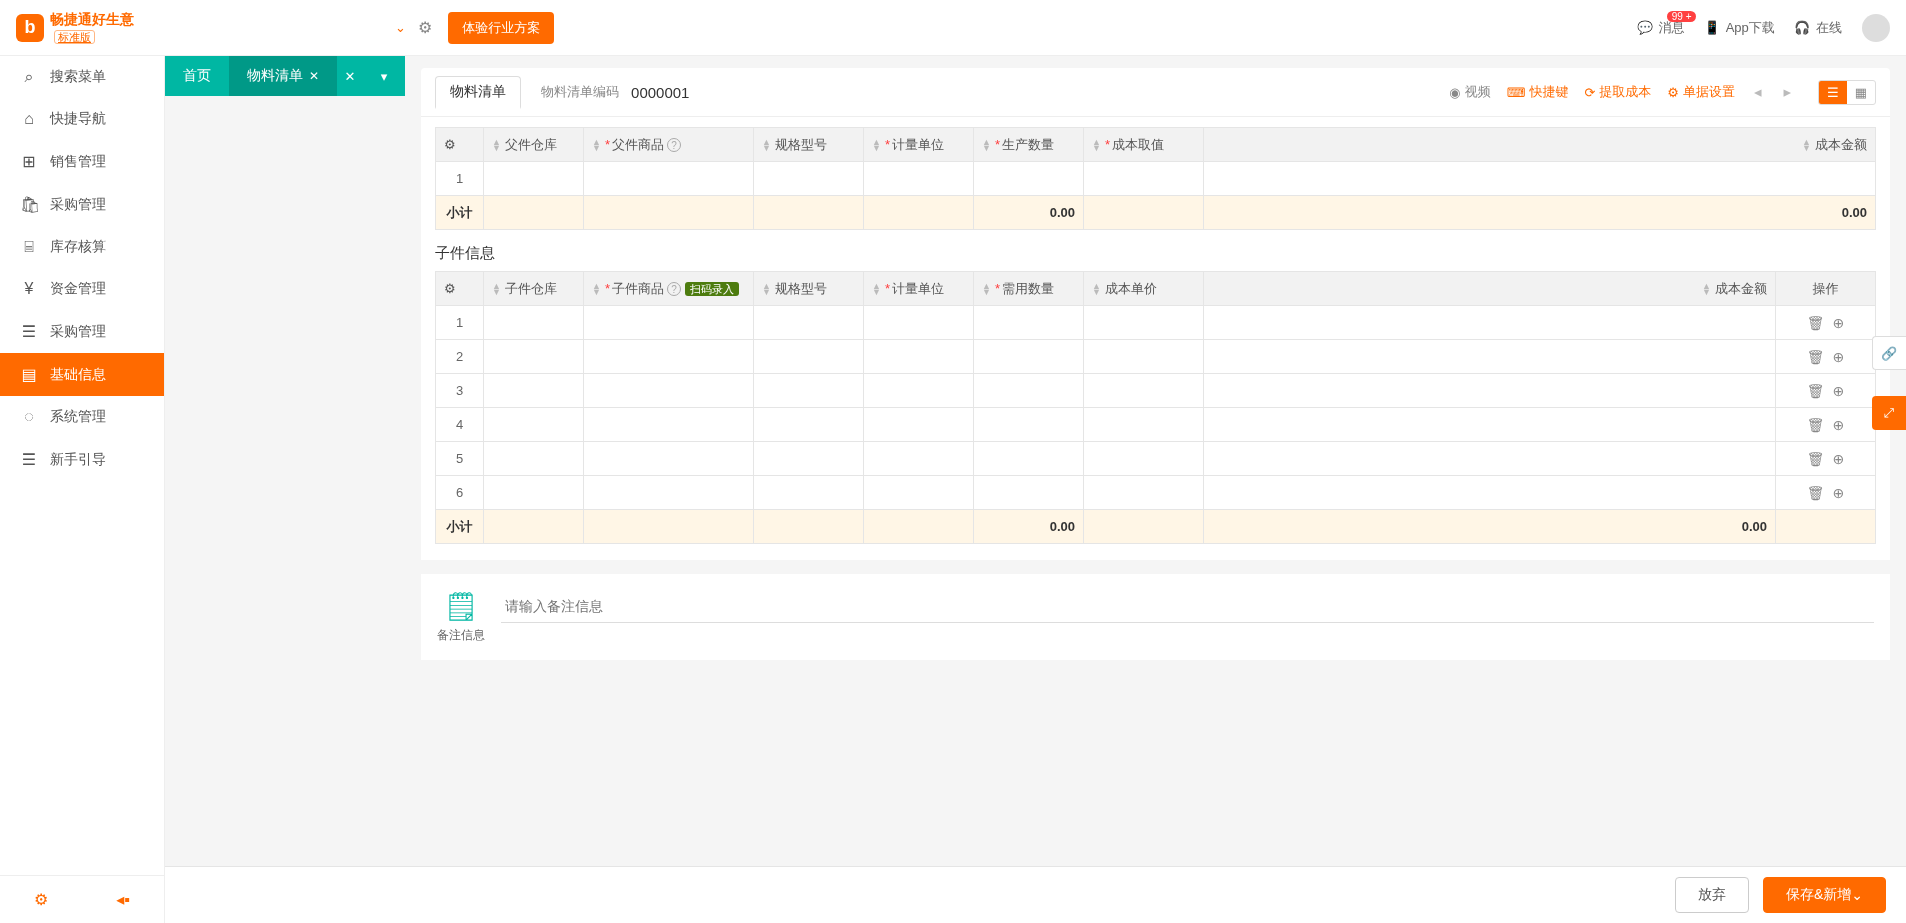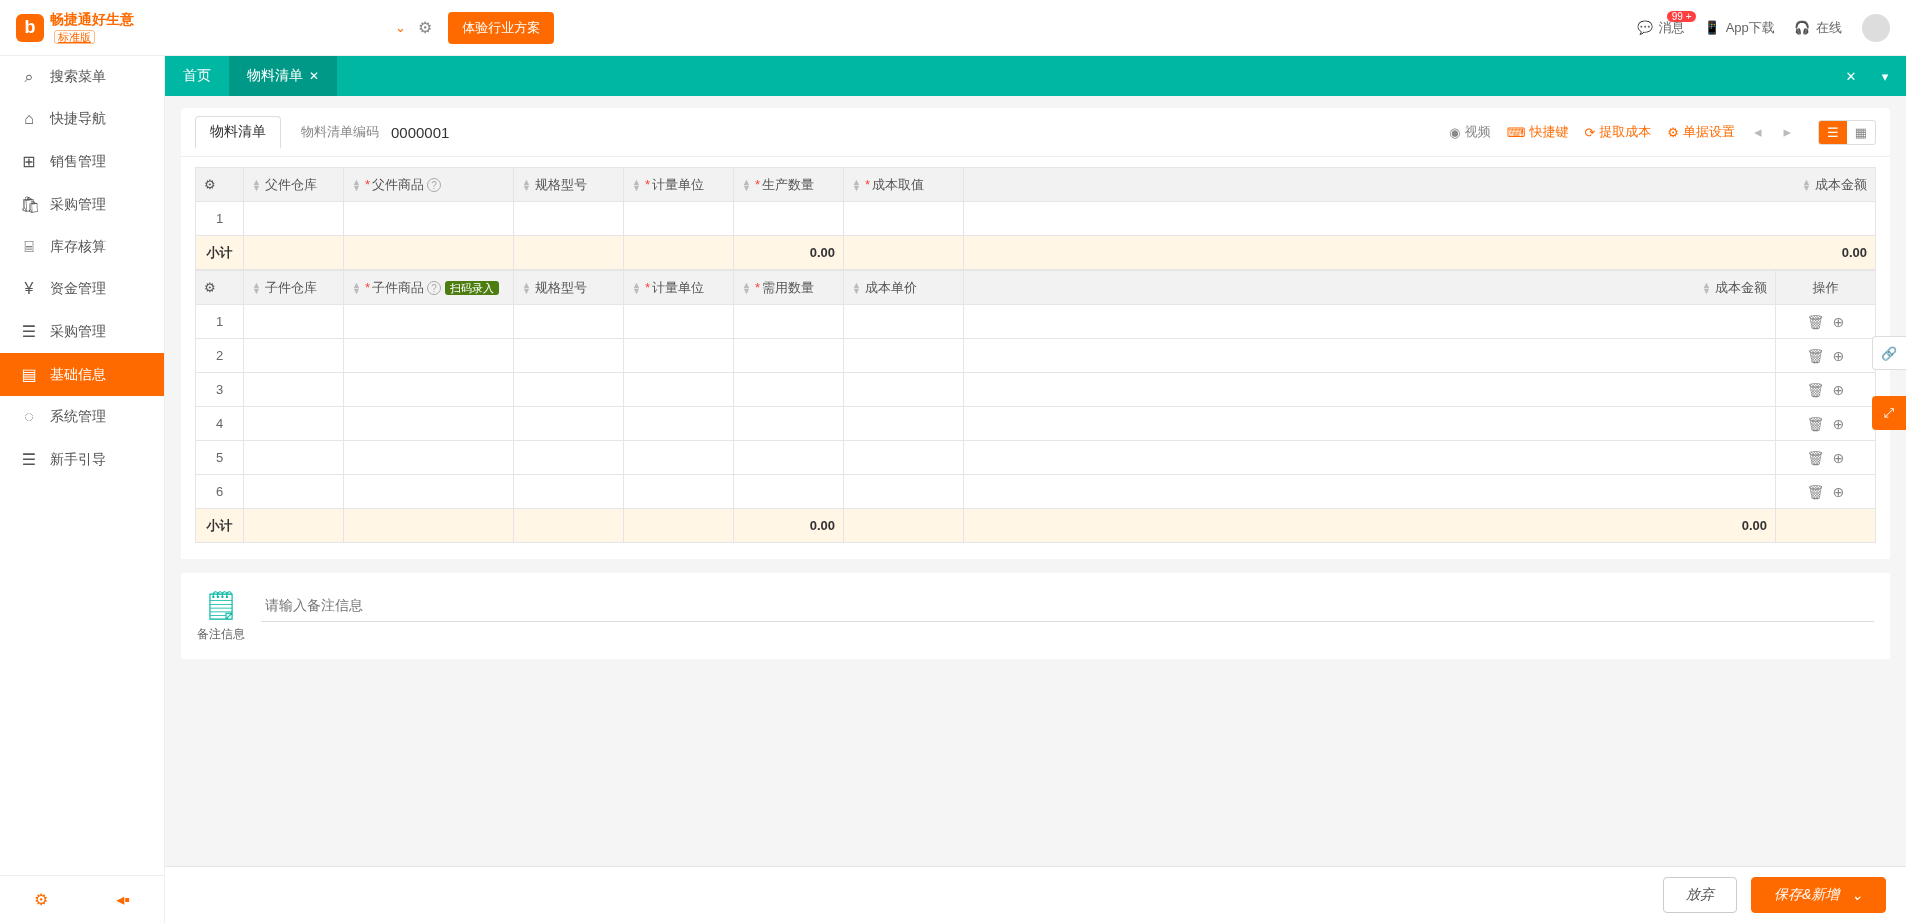--- a/index.html
+++ b/index.html
@@ -23,21 +23,21 @@
 
 
 .main { flex: 1; display: flex; min-height: 0; }
 .sidebar { width: 165px; background: #fff; display: flex; flex-direction: column; border-right: 1px solid #eee; }
 .side-item { display: flex; align-items: center; gap: 12px; padding: 12px 20px; cursor: pointer; color: #555; font-size: 14px;}
 .side-item.active { background: #ff6a00; color: #fff; }
 .side-item .ico { width: 18px; text-align: center; font-size: 16px; }
 .sidebar-footer { margin-top: auto; display: flex; justify-content: space-around; padding: 14px 0; border-top: 1px solid #eee;}
 .sidebar-footer span { color: #ff6a00; cursor: pointer; font-size: 16px;}
 
-.content-area { flex: 1; display: flex; flex-direction: column; min-width: 0; position: relative; }
+.content-area { flex: 1; display: flex; flex-direction: row; min-width: 0; position: relative; }
 
 
 .tabs-bar { display: flex; align-items: center; background: #00b7a3; height: 40px; color: #fff; }
 .tab { padding: 0 18px; height: 100%; display: flex; align-items: center; cursor: pointer; font-size: 14px;}
 .tab.active { background: #009987; }
 .tab .close { margin-left: 6px; font-size: 12px; }
 .tabs-right { margin-left: auto; display: flex; align-items: center; gap: 8px; padding-right: 8px;}
 .tabs-right .tbtn { width: 26px; height: 26px; display: flex; align-items: center; justify-content: center; cursor: pointer;}
 
 
@@ -73,23 +73,23 @@
 .op-icon { color:#888; cursor:pointer; margin:0 4px; font-size:14px;}
 
 .remark-area { background:#fff; margin-top:14px; padding:16px; display:flex; gap:16px; align-items:flex-start;}
 .remark-icon { width:48px; text-align:center; color:#00b7a3;}
 .remark-icon .ic { font-size:28px; }
 .remark-icon .lbl { font-size:12px; color:#666; margin-top:4px;}
 .remark-input { flex:1; border:none; border-bottom:1px solid #ddd; padding:8px 4px; font-size:14px; outline:none;}
 
 
 .footer-bar { position: absolute; left:0; right:0; bottom:0; background:#fff; border-top:1px solid #e5e5e5; padding:10px 20px; display:flex; justify-content:flex-end; gap:14px;}
-.btn { padding:8px 22px; border-radius:4px; cursor:pointer; font-size:14px;font-style:italic;}
+.btn { padding:8px 22px; border-radius:4px; cursor:pointer; font-size:14px;}
 .btn-default { background:#fff; border:1px solid #ccc; color:#555;}
-.btn-primary { background:#ff6a00; border:1px solid #ff6a00; color:#fff; display:flex; align-items:center; gap:12px;}
+.btn-primary { background:#ff6a00; border:1px solid #ff6a00; color:#fff; display:flex; align-items:center; gap:0;}
 
 
 .side-pin { position:absolute; right:0; width:34px; height:34px; display:flex; align-items:center; justify-content:center; cursor:pointer; }
 .pin-attach { top:280px; background:#fff; border:1px solid #ddd; border-right:none; border-radius:4px 0 0 4px; color:#888;}
 .pin-expand { top:340px; background:#ff6a00; color:#fff; border-radius:4px 0 0 4px;}
 </style>
 </head>
 <body>
 
 <div class="app">
@@ -254,20 +254,21 @@
                   <td></td>
                   <td></td>
                   <td></td>
                 <td class="right">0.00</td>
                 <td></td>
                 <td class="right">0.00</td>
               </tr>
             </tbody>
           </table>
 
+          <div class="section-title" style="margin-top:14px">子件信息</div>
           <table class="grid">
             <colgroup>
               <col style="width:48px">
                 <col style="width:100px">
                 <col style="width:170px">
                 <col style="width:110px">
                 <col style="width:110px">
                 <col style="width:110px">
                 <col style="width:120px">
                 <col>

